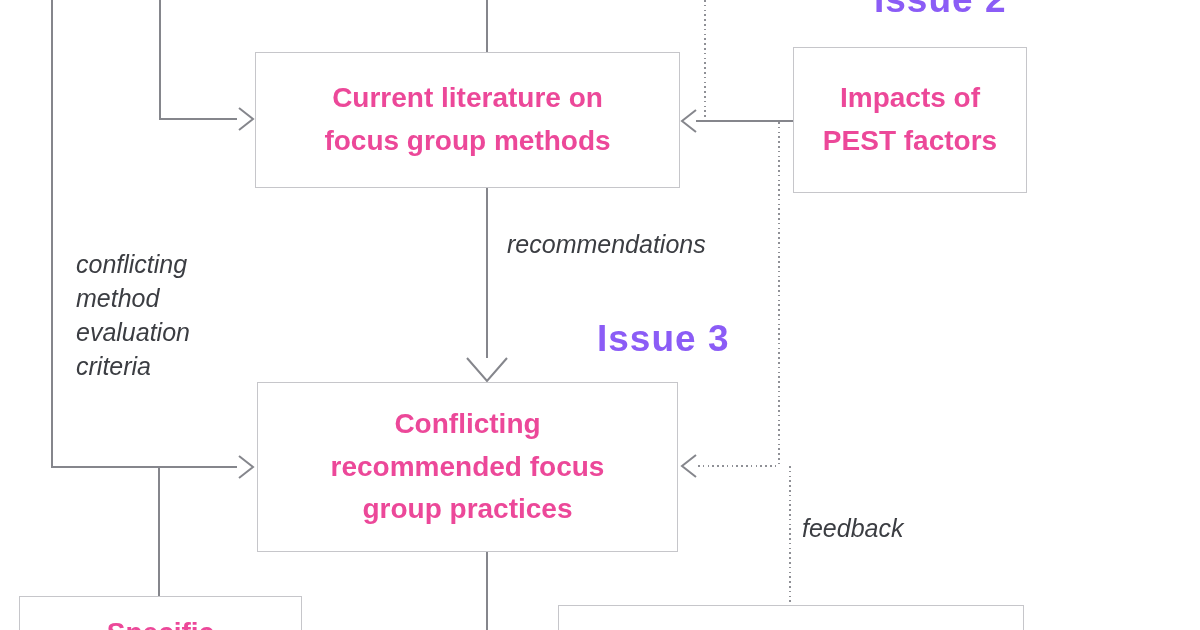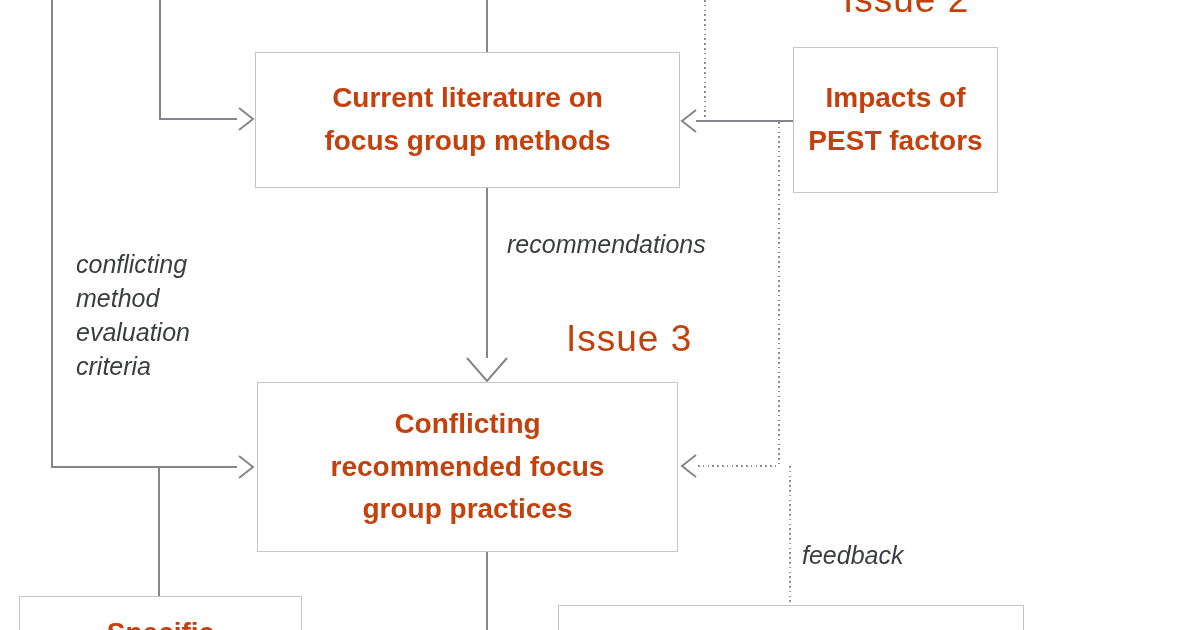--- a/index.html
+++ b/index.html
@@ -10,45 +10,46 @@
     overflow:hidden;
     font-family:"Liberation Sans", sans-serif;
   }
   
   .box{
     position:absolute;
     background:#ffffff;
     border:1.5px solid #c6c6ca;
     display:flex;align-items:center;justify-content:center;
     text-align:center;
-    color:#c2410c;
+    color:#ec4899;
     font-weight:bold;
     font-size:28px;
     line-height:1.52;
     box-sizing:border-box;
   }
   .vline{position:absolute;width:1.5px;background:#85868c;}
   .hline{position:absolute;height:1.5px;background:#85868c;}
   .vdots{
     position:absolute;width:1.6px;
     background-image:repeating-linear-gradient(to bottom,#8f9096 0 1.6px,transparent 1.6px 4.8px);
   }
   .hdots{
     position:absolute;height:1.6px;
     background-image:repeating-linear-gradient(to right,#8f9096 0 1.6px,transparent 1.6px 4.8px);
   }
   .arrow{position:absolute;}
   .arrow svg{display:block;}
   .heading{
     position:absolute;
-    font-weight:normal;
+    font-weight:bold;
     font-size:37px;
-    color:#c2410c;
+    color:#8b5cf6;
     letter-spacing:1px;
     white-space:nowrap;
+    margin-left:31px;
   }
   .note{
     position:absolute;
     font-style:italic;
     font-size:25px;
     color:#3b3d42;
     line-height:34px;
     white-space:nowrap;
   }
 </style>
@@ -101,34 +102,34 @@
     <svg width="18" height="26" viewBox="0 0 18 26">
         <path d="M16,2 L2,13 L16,24" fill="none" stroke="#85868c" stroke-width="2"></path>
       </svg>
   </div>
   <div class="vdots" style="left:789px;top:466px;height:139px;"></div>
 
   <div class="box" style="left:255px;top:52px;width:425px;height:136px;">
     <span>Current literature on<br>focus group methods</span>
   </div>
 
-  <div class="box" style="left:793px;top:47px;width:205px;height:146px;">
+  <div class="box" style="left:793px;top:47px;width:234px;height:146px;">
     <span>Impacts of<br>PEST factors</span>
   </div>
 
   <div class="box" style="left:257px;top:382px;width:421px;height:170px;">
     <span>Conflicting<br>recommended focus<br>group practices</span>
   </div>
 
   <div class="box" style="left:19px;top:596px;width:283px;height:110px;align-items:flex-start;padding-top:15px;">
     <span>Specific</span>
   </div>
 
   <div class="box" style="left:558px;top:605px;width:466px;height:90px;"></div>
 
   <div class="heading" style="left:843px;top:-21px;">Issue 2</div>
   <div class="heading" style="left:566px;top:318px;">Issue 3</div>
 
   <div class="note" style="left:76px;top:247px;">conflicting<br>method<br>evaluation<br>criteria</div>
   <div class="note" style="left:507px;top:227px;">recommendations</div>
-  <div class="note" style="left:802px;top:538px;">feedback</div>
+  <div class="note" style="left:802px;top:511px;">feedback</div>
 
 </div>
 
 </body></html>

